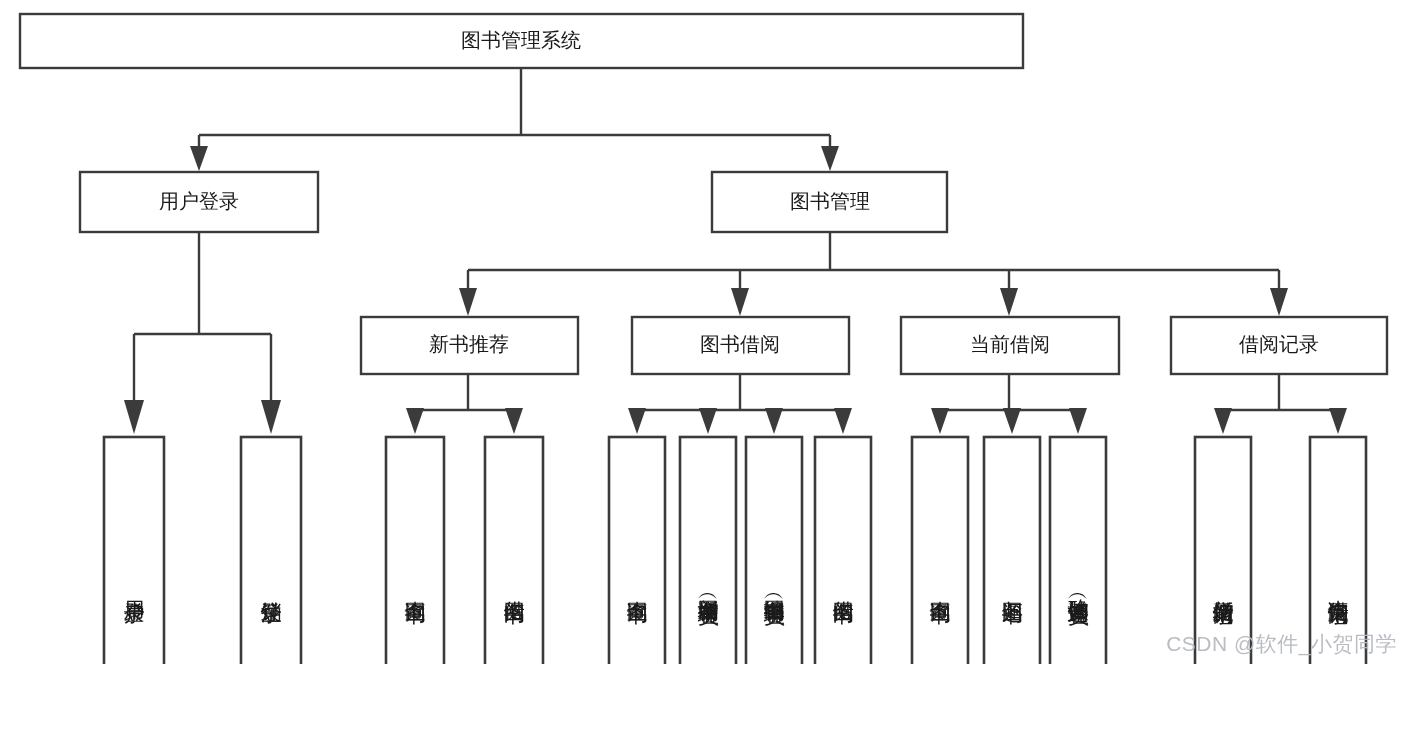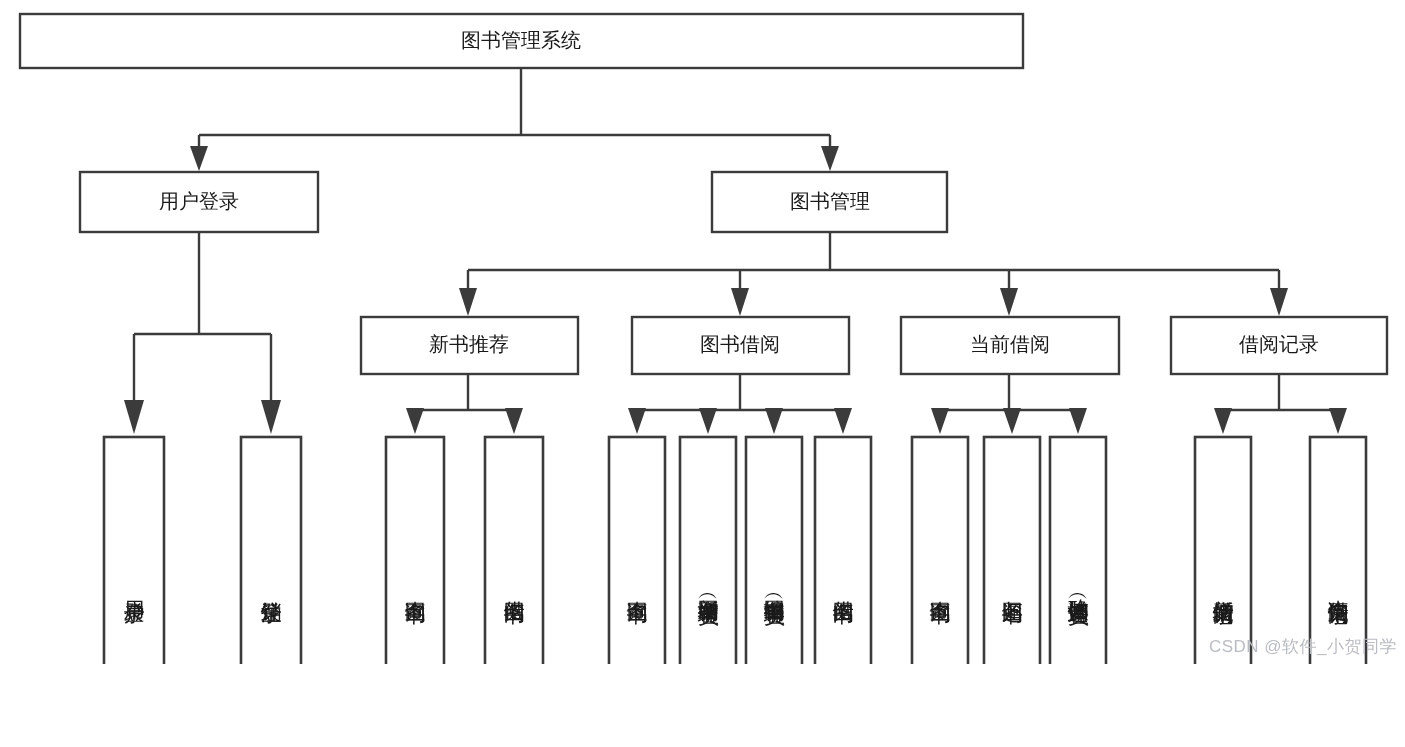--- a/index.html
+++ b/index.html
@@ -65,21 +65,21 @@
     writing-mode: vertical-rl;
     text-orientation: upright;
     letter-spacing: 1px;
     white-space: nowrap;
   }
   .watermark {
     position: absolute;
     right: 8px;
     bottom: 6px;
     font-family: "Liberation Sans", "DejaVu Sans", sans-serif;
-    font-size: 17px;
+    font-size: 21px;
     color: #b9bcc2;
     letter-spacing: 0.5px;
     white-space: nowrap;
   }
 </style>
 </head>
 <body>
 
 <div id="canvas">
 

